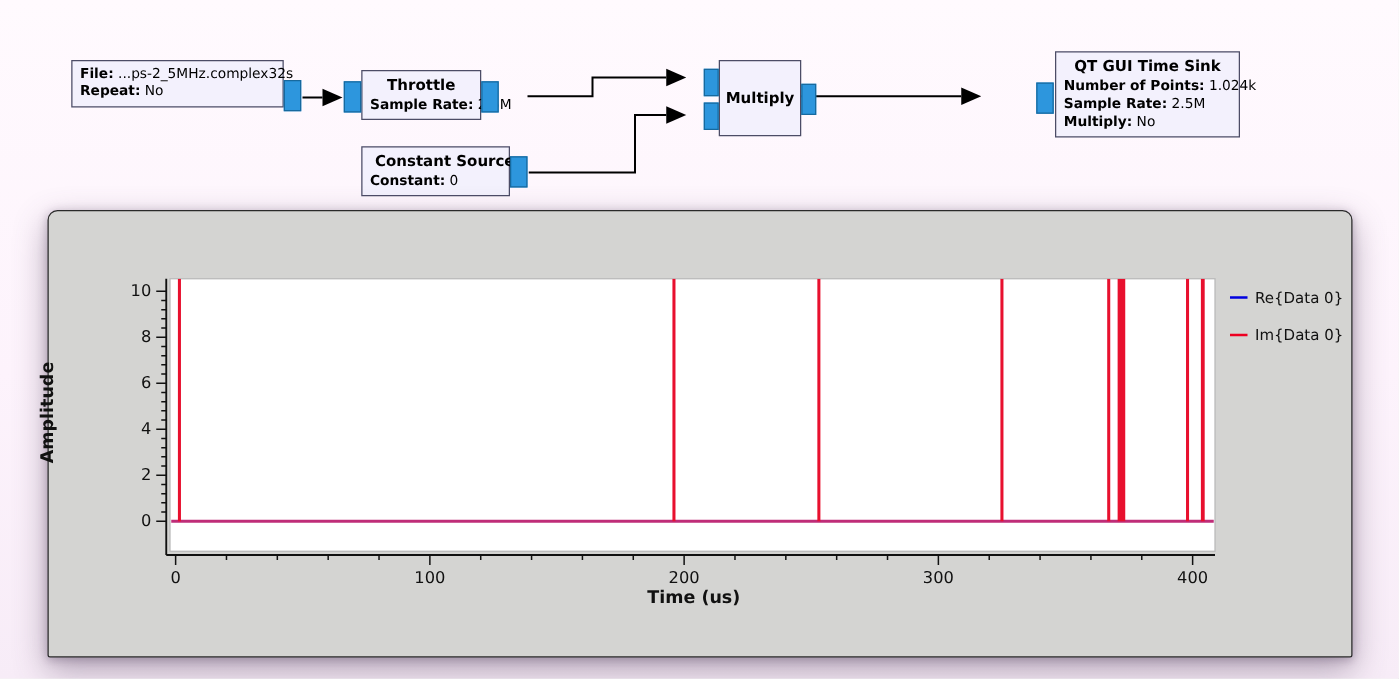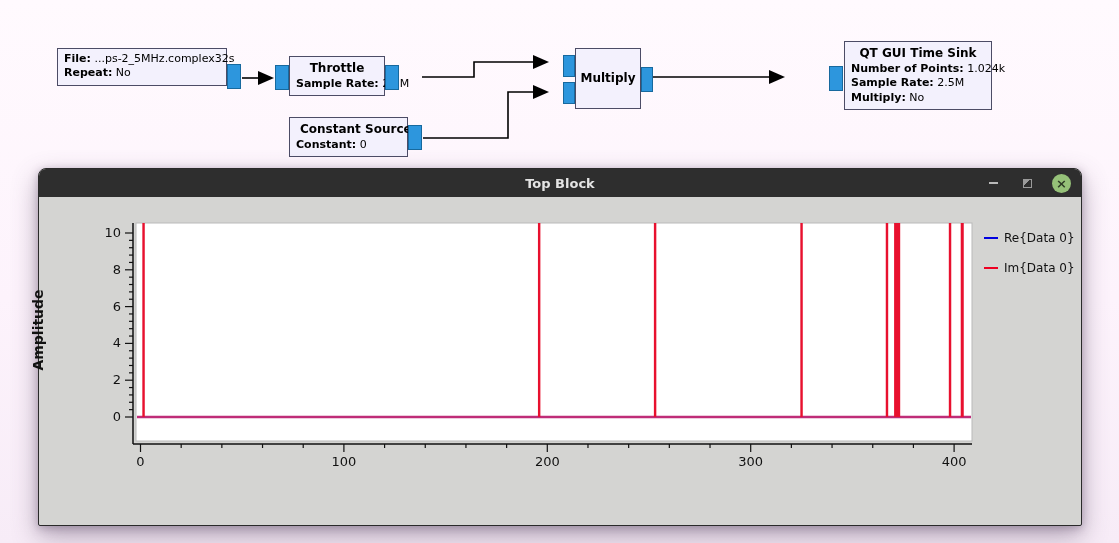--- a/index.html
+++ b/index.html
@@ -100,34 +100,20 @@
 
   <div class="grc-block" style="left:844px; top:41px; width:148px;">
     <div class="block-title">QT GUI Time Sink</div>
     <div class="block-param"><b>Number of Points:</b> <span>1.024k</span></div>
     <div class="block-param"><b>Sample Rate:</b> <span>2.5M</span></div>
     <div class="block-param"><b>Multiply:</b> <span>No</span></div>
     <div class="port" style="left:-16px; top:24px;"></div>
   </div>
 
   <div id="tb-window">
-    <div id="tb-titlebar">
-      <span id="tb-title">Top Block</span>
-      <div class="tb-controls">
-        <div class="tb-btn">
-            <span class="min-glyph"></span>
-          </div>
-        <div class="tb-btn">
-            <span class="restore-glyph"></span>
-          </div>
-        <div class="close-btn">
-            <span class="close-glyph">×</span>
-          </div>
-      </div>
-    </div>
     <svg id="plot-svg">
         <rect x="97" y="26" width="836" height="218" fill="#ffffff" stroke="#b9b9b9" stroke-width="1"></rect>
         <line x1="94" y1="26" x2="94" y2="247" stroke="#111" stroke-width="1.5"></line>
         <line x1="94" y1="247" x2="933" y2="247" stroke="#111" stroke-width="1.5"></line>
         <line x1="94" y1="220" x2="86" y2="220" stroke="#111" stroke-width="1.2"></line>
         <line x1="94" y1="212.64" x2="90" y2="212.64" stroke="#111" stroke-width="1.2"></line>
         <line x1="94" y1="205.28" x2="90" y2="205.28" stroke="#111" stroke-width="1.2"></line>
         <line x1="94" y1="197.92000000000002" x2="90" y2="197.92000000000002" stroke="#111" stroke-width="1.2"></line>
         <line x1="94" y1="190.56" x2="90" y2="190.56" stroke="#111" stroke-width="1.2"></line>
         <line x1="94" y1="183.2" x2="86" y2="183.2" stroke="#111" stroke-width="1.2"></line>
@@ -192,20 +178,21 @@
         <line x1="616.102" y1="220" x2="616.102" y2="26" stroke="#e8102e" stroke-width="2.4408" clip-path="url(#cnv)"></line>
         <line x1="762.55" y1="220" x2="762.55" y2="26" stroke="#e8102e" stroke-width="2.4408" clip-path="url(#cnv)"></line>
         <line x1="847.978" y1="220" x2="847.978" y2="26" stroke="#e8102e" stroke-width="2.4408" clip-path="url(#cnv)"></line>
         <line x1="858.1479999999999" y1="220" x2="858.1479999999999" y2="26" stroke="#e8102e" stroke-width="6.101999999999999" clip-path="url(#cnv)"></line>
         <line x1="911.0319999999999" y1="220" x2="911.0319999999999" y2="26" stroke="#e8102e" stroke-width="2.4408" clip-path="url(#cnv)"></line>
         <line x1="923.2359999999999" y1="220" x2="923.2359999999999" y2="26" stroke="#e8102e" stroke-width="3.0509999999999997" clip-path="url(#cnv)"></line>
       </svg>
   </div>
 
   <div class="axis-title" id="ylabel">Amplitude</div>
+  <div class="axis-title" id="xlabel">Time (us)</div>
 
   <div class="legend-item" style="left:984px; top:231px;">
     <span class="legend-dash" id="legend-dash-0" style="background: rgb(0, 0, 224);"></span>
     <span>Re{Data 0}</span>
   </div>
   <div class="legend-item" style="left:984px; top:261px;justify-content:center;">
     <span class="legend-dash" id="legend-dash-1" style="background: rgb(238, 0, 34);"></span>
     <span>Im{Data 0}</span>
   </div>
 

